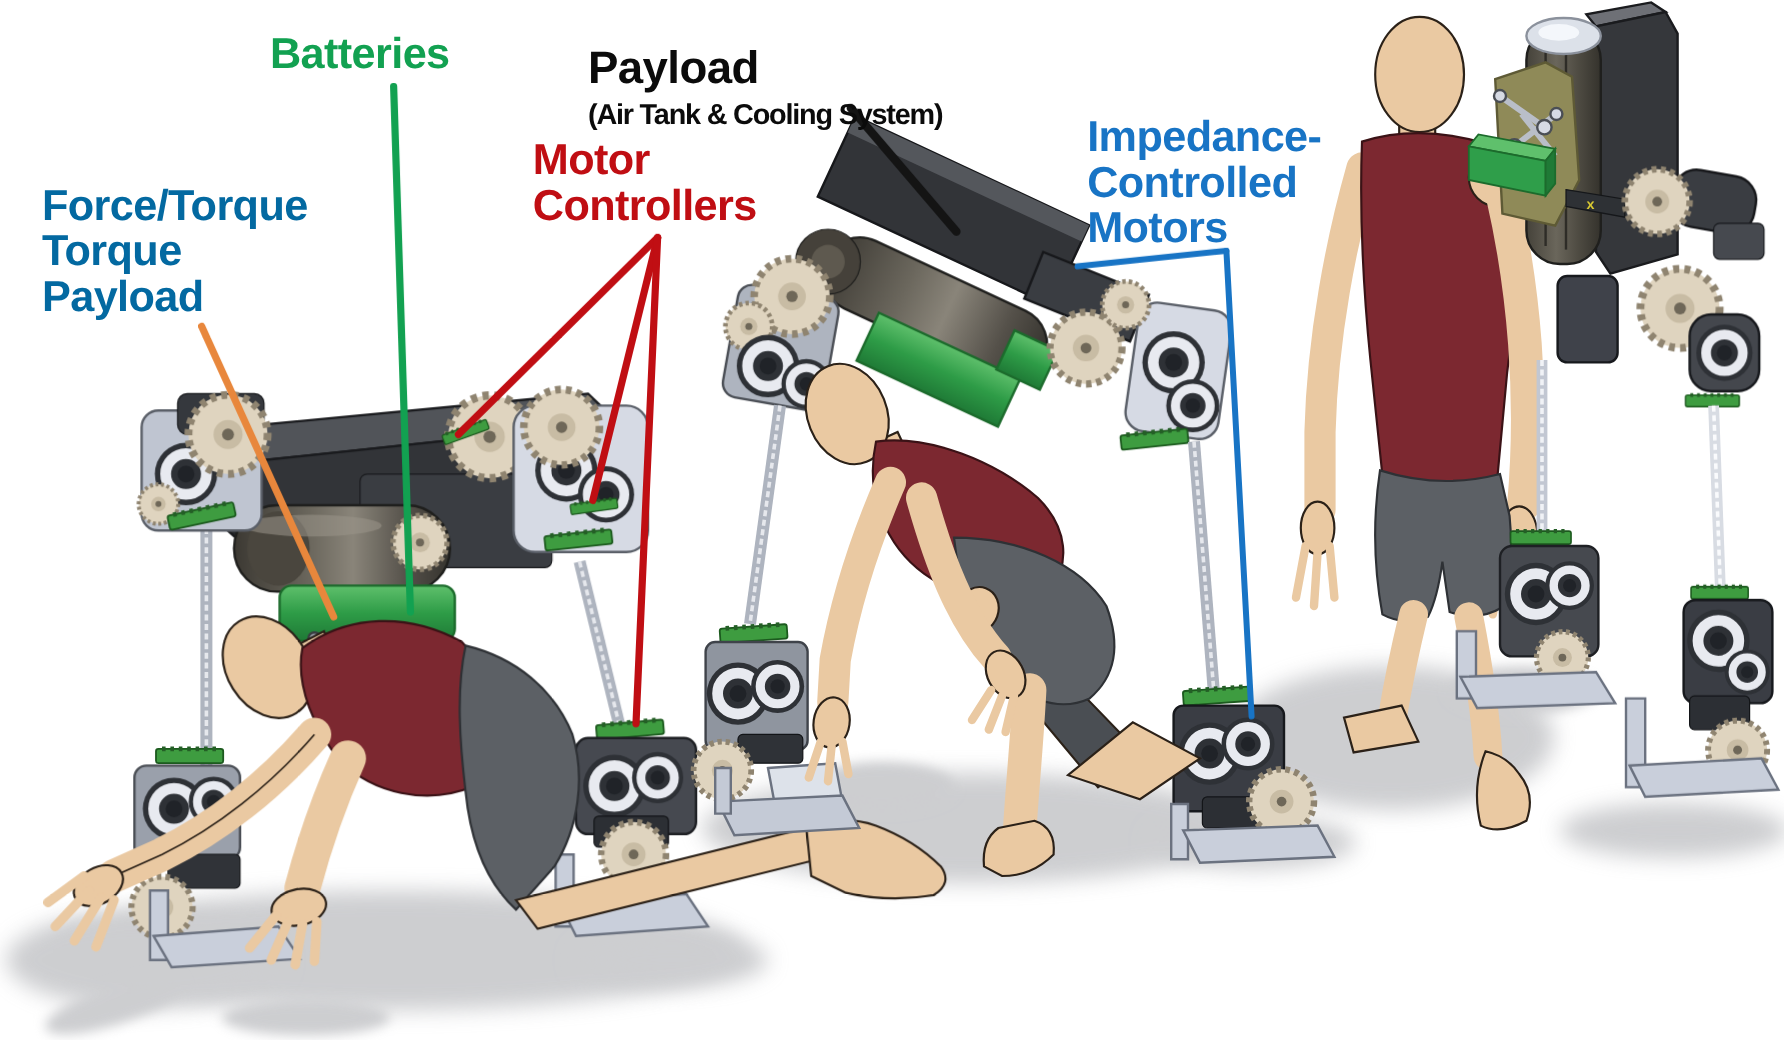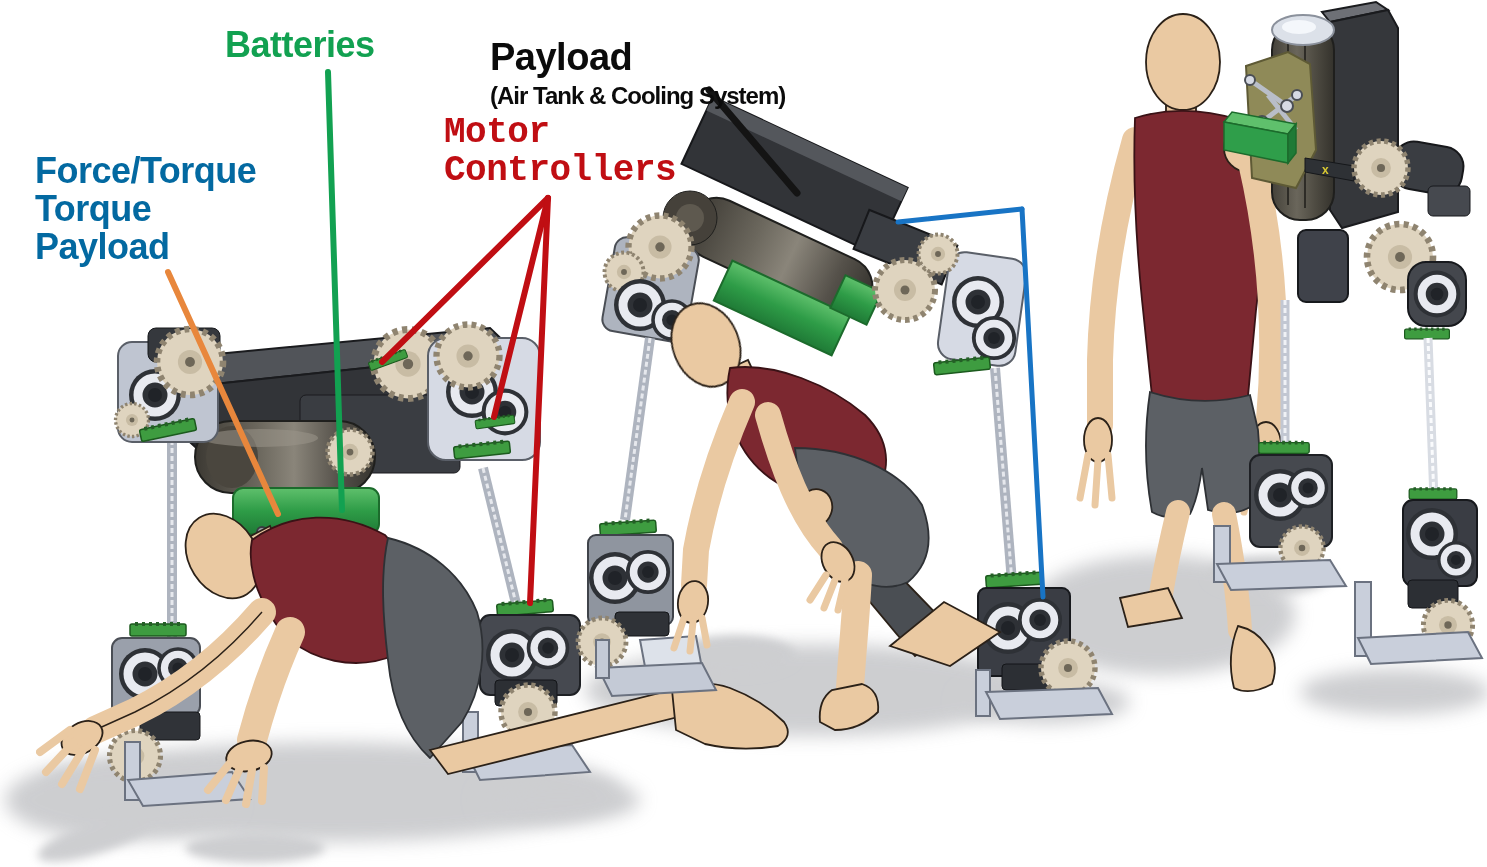--- a/index.html
+++ b/index.html
@@ -3,21 +3,21 @@
 <meta charset="utf-8">
 <style>
   html,body{margin:0;padding:0;background:#ffffff;}
   #canvas{position:relative;width:1487px;height:867px;background:#ffffff;overflow:hidden;
           font-family:"Liberation Sans", sans-serif;}
   #art{position:absolute;left:0;top:0;}
   .label{position:absolute;font-weight:bold;z-index:5;}
   .lline{font-size:36px;line-height:38px;letter-spacing:-0.5px;white-space:nowrap;}
   .lbl-green{color:#12A151;}
   .lbl-orange{color:#0369a1;}
-  .lbl-red{color:#C00E13;font-family:Liberation Mono, monospace;}
+  .lbl-red{color:#C00E13;}
   .lbl-blue{color:#1874C5;}
   .lbl-black{color:#0B0B0B;}
   #label-payload .l1{font-size:38px;line-height:40px;margin-top:32px;}
   #label-payload .l2{font-size:24px;line-height:38px;letter-spacing:-1px;}
 </style>
 </head>
 <body>
 
 <div id="canvas">
 
@@ -395,14 +395,19 @@
   <div class="lline">Force/Torque</div>
   <div class="lline">Torque</div>
   <div class="lline">Payload</div>
 </div>
 
 <div class="label lbl-red" id="label-motor-controllers" style="left:444px;top:114px;width:210px;">
   <div class="lline">Motor</div>
   <div class="lline">Controllers</div>
 </div>
 
+<div class="label lbl-blue" id="label-impedance" style="left:906px;top:95px;width:230px;">
+  <div class="lline">Impedance-</div>
+  <div class="lline">Controlled</div>
+  <div class="lline">Motors</div>
+</div>
 
 </div>
 
 </body></html>

